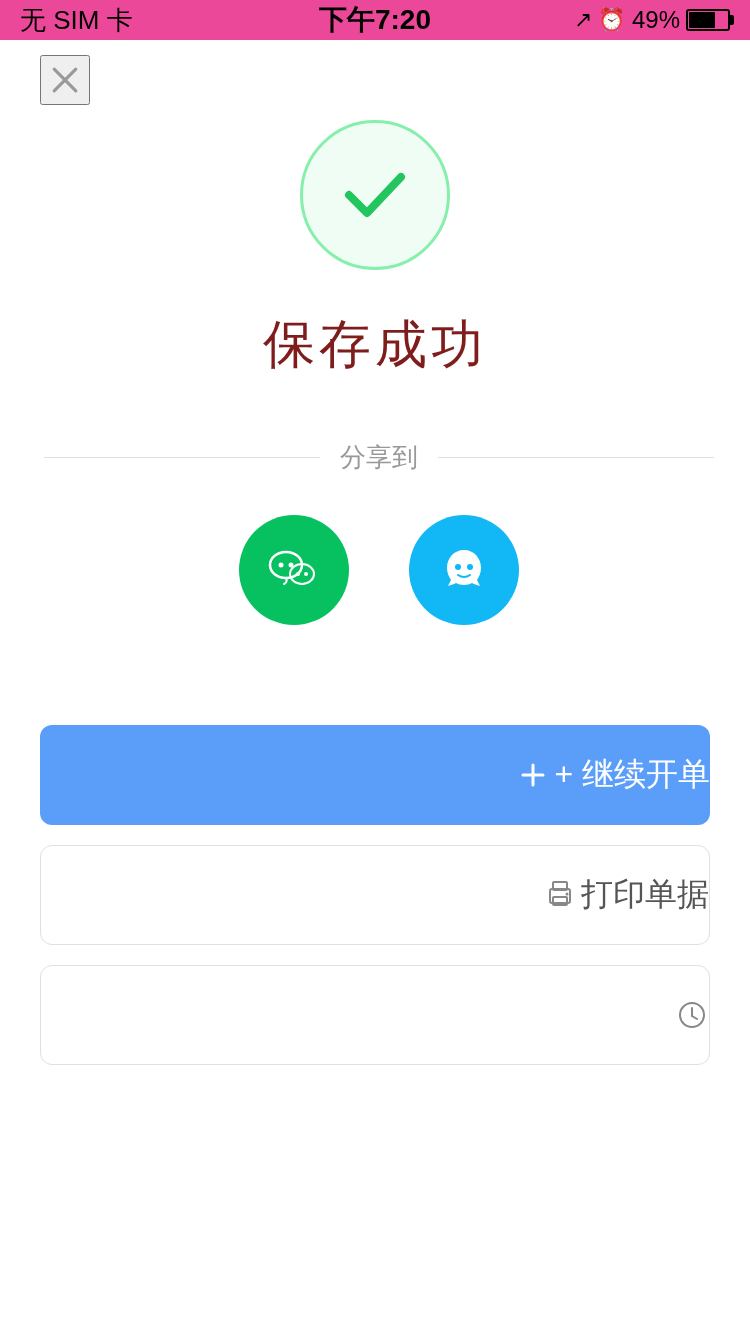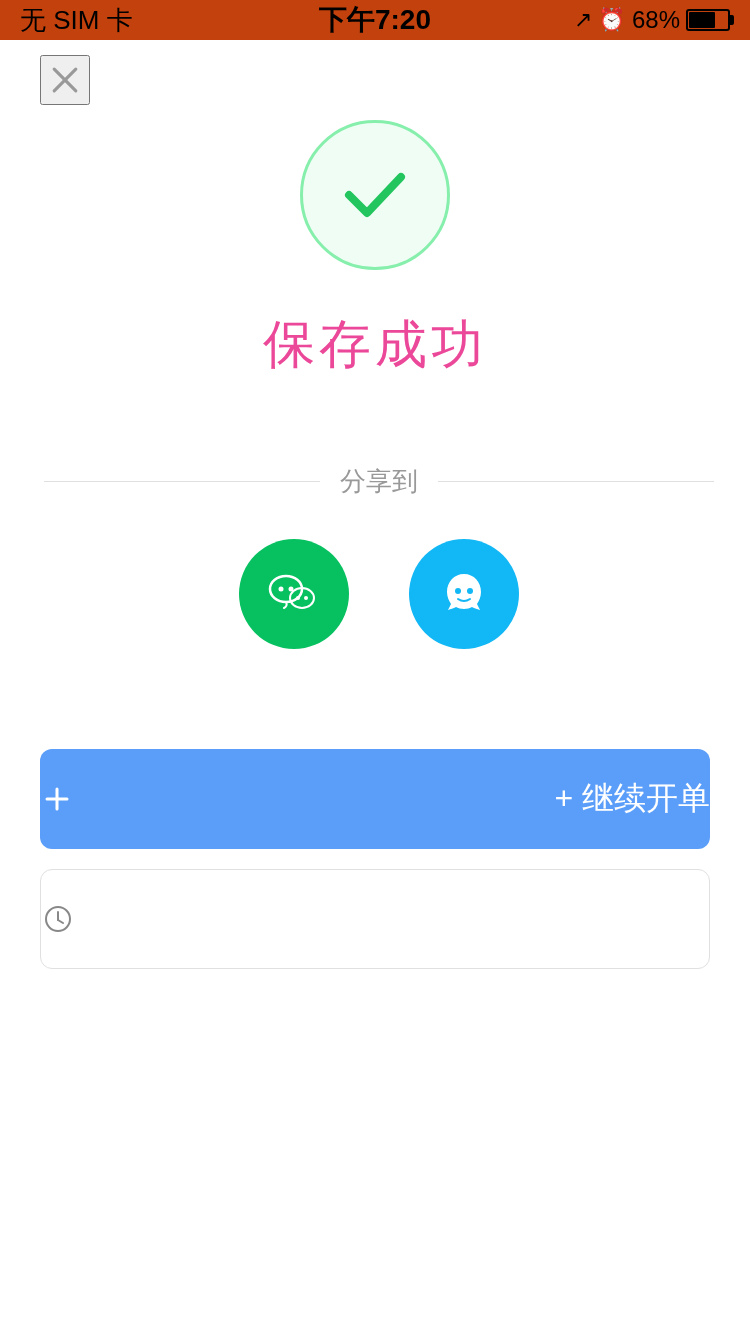--- a/index.html
+++ b/index.html
@@ -19,21 +19,21 @@
     }
 
     
     .status-bar {
       width: 100%;
       height: 40px;
       display: flex;
       align-items: center;
       justify-content: space-between;
       padding: 5px 20px;
-      background: #c2410c;
+      background: #ec4899;
     }
 
     .status-left {
       display: flex;
       align-items: center;
       gap: 8px;
       font-size: 26px;
       font-weight: 500;
       color: #000;
     }
@@ -131,22 +131,22 @@
 
     .success-icon-wrapper svg {
       width: 80px;
       height: 80px;
     }
 
     
     .success-title {
       font-size: 52px;
       font-weight: 500;
-      color: #ec4899;
-      margin-bottom: 84px;
+      color: #7f1d1d;
+      margin-bottom: 60px;
       letter-spacing: 4px;
     }
 
     
     .share-section {
       width: 100%;
       padding: 0 40px;
       margin-bottom: 40px;
       margin-left: 8px;
     }
@@ -213,21 +213,21 @@
       margin-top: 60px;
     }
 
     .btn {
       width: 100%;
       height: 100px;
       border-radius: 12px;
       font-size: 32px;
       display: flex;
       align-items: center;
-      justify-content: space-between;
+      justify-content: flex-end;
       gap: 4px;
       cursor: pointer;
       border: none;
       outline: none;
     }
 
     .btn-primary {
       background: #5b9ef9;
       color: #fff;
     }
@@ -261,21 +261,21 @@
         <path d="M12 14a1.5 1.5 0 1 1 0 3 1.5 1.5 0 0 1 0-3zm0-4.5c2.07 0 3.94.84 5.3 2.2l1.7-1.7A10.43 10.43 0 0 0 12 7.5c-2.9 0-5.52 1.17-7.43 3.07l1.7 1.7A7.43 7.43 0 0 1 12 9.5zm0-4.5c3.31 0 6.3 1.34 8.49 3.51l1.71-1.71A14.93 14.93 0 0 0 12 0C8.24 0 4.83 1.48 2.34 3.88l1.71 1.71C6.12 3.46 8.9 2 12 2z" fill="#000"></path>
       </svg>
     </span>
   </div>
 
   <div class="status-center">下午7:20</div>
 
   <div class="status-right">
     <span style="font-size:22px;">↗</span>
     <span style="font-size:22px;">⏰</span>
-    <span class="battery-text">68%</span>
+    <span class="battery-text">49%</span>
     <span class="battery-icon">
       <span class="battery-fill"></span>
     </span>
   </div>
 </div>
 
 <button class="close-button">
   <svg viewBox="0 0 40 40" fill="none" xmlns="http://www.w3.org/2000/svg">
     <line x1="8" y1="8" x2="32" y2="32" stroke="#999" stroke-width="3.5" stroke-linecap="round"></line>
     <line x1="32" y1="8" x2="8" y2="32" stroke="#999" stroke-width="3.5" stroke-linecap="round"></line>
@@ -329,20 +329,31 @@
     <button class="btn btn-primary">
       <span class="btn-icon">
         <svg width="28" height="28" viewBox="0 0 28 28" fill="white" xmlns="http://www.w3.org/2000/svg">
           <line x1="14" y1="4" x2="14" y2="24" stroke="white" stroke-width="3" stroke-linecap="round"></line>
           <line x1="4" y1="14" x2="24" y2="14" stroke="white" stroke-width="3" stroke-linecap="round"></line>
         </svg>
       </span>
       <span class="btn-label">+ 继续开单</span>
     </button>
 
+    <button class="btn btn-secondary">
+      <span class="btn-icon">
+        <svg width="32" height="32" viewBox="0 0 32 32" fill="none" xmlns="http://www.w3.org/2000/svg">
+          <rect x="6" y="10" width="20" height="14" rx="2" stroke="#888" stroke-width="2"></rect>
+          <rect x="9" y="3" width="14" height="8" rx="1" stroke="#888" stroke-width="2"></rect>
+          <rect x="9" y="18" width="14" height="8" rx="1" stroke="#888" stroke-width="2"></rect>
+          <circle cx="23" cy="15" r="1.5" fill="#888"></circle>
+        </svg>
+      </span>
+      <span class="btn-label">打印单据</span>
+    </button>
 
     <button class="btn btn-secondary">
       <span class="btn-icon">
         <svg width="32" height="32" viewBox="0 0 32 32" fill="none" xmlns="http://www.w3.org/2000/svg">
           <circle cx="16" cy="16" r="12" stroke="#888" stroke-width="2"></circle>
           <line x1="16" y1="9" x2="16" y2="17" stroke="#888" stroke-width="2" stroke-linecap="round"></line>
           <line x1="16" y1="17" x2="21" y2="20" stroke="#888" stroke-width="2" stroke-linecap="round"></line>
         </svg>
       </span>
     </button>

